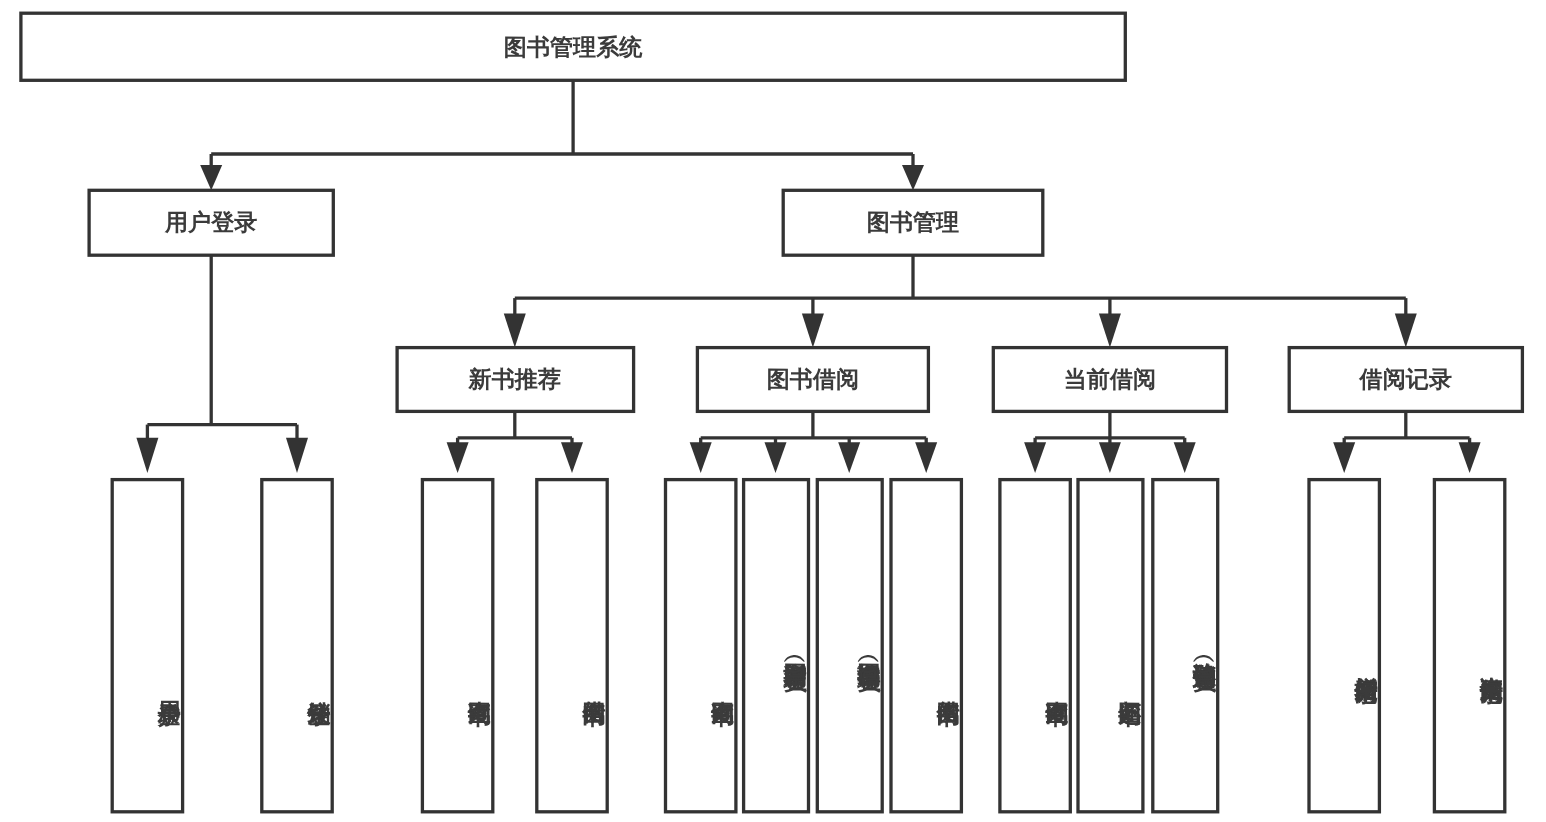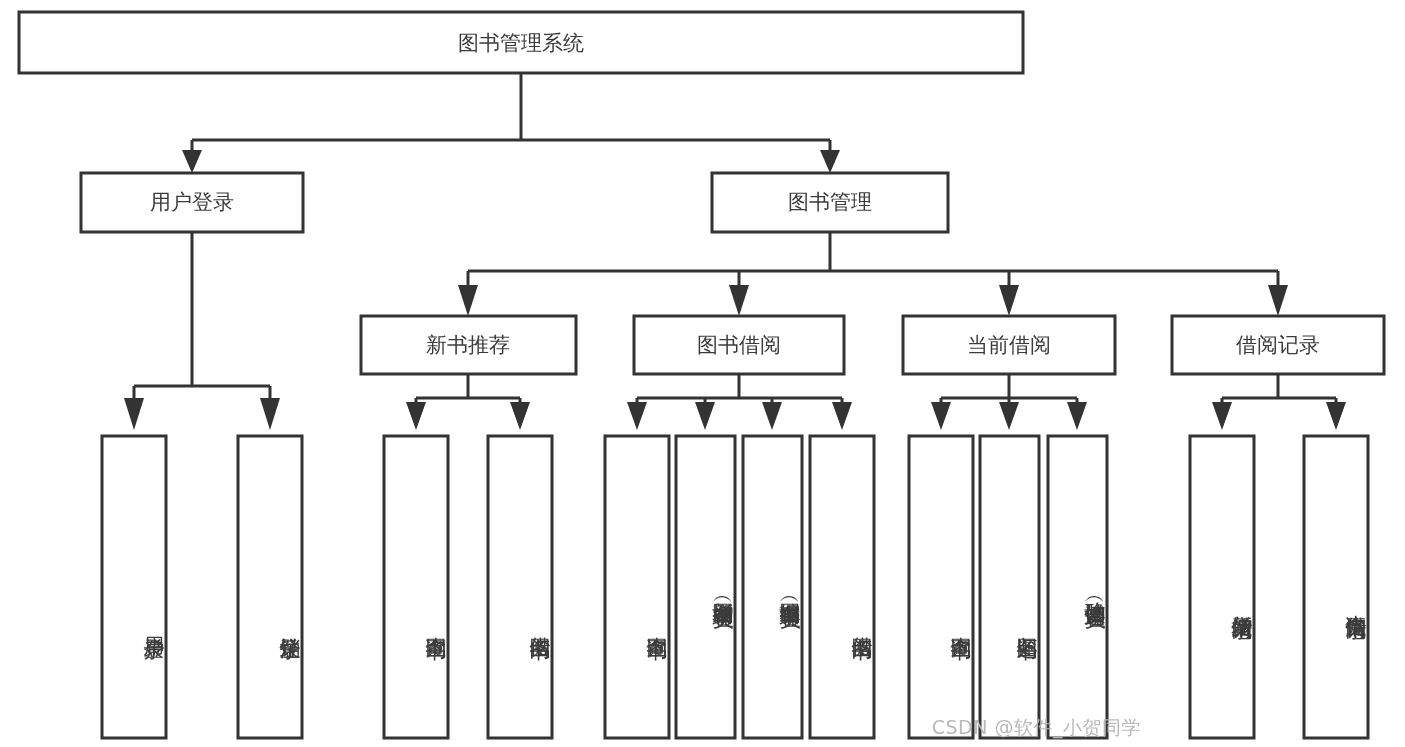--- a/index.html
+++ b/index.html
@@ -11,20 +11,21 @@
     width: 1405px;
     height: 747px;
     font-family: "DejaVu Sans", "Liberation Sans", sans-serif;
     overflow: hidden;
     position: relative;
   }
   #diagram-root {
     position: relative;
     width: 1149px;
     height: 747px;
+    font-weight: bold;
   }
   svg.flow {
     position: absolute;
     top: 0;
     left: 0;
     width: 1405px;
     height: 747px;
     display: block;
   }
   .node-box {
@@ -211,15 +212,14 @@
   <div class="vlabel" style="left:743px; top:444px; width:59px; height:290px;">编辑图书（管理员）</div>
   <div class="vlabel" style="left:810px; top:506px; width:64px; height:232px;">借阅图书</div>
 
   <div class="vlabel" style="left:909px; top:506px; width:64px; height:232px;">查询图书</div>
   <div class="vlabel" style="left:980px; top:506px; width:59px; height:232px;">归还图书</div>
   <div class="vlabel" style="left:1048px; top:444px; width:59px; height:290px;">确认归还（管理员）</div>
 
   <div class="vlabel" style="left:1190px; top:470px; width:64px; height:262px;">新增借阅记录</div>
   <div class="vlabel" style="left:1304px; top:470px; width:64px; height:262px;">查询借阅记录</div>
 
-  <div class="watermark">CSDN @软件_小贺同学</div>
 
 </div>
 
 </body></html>

